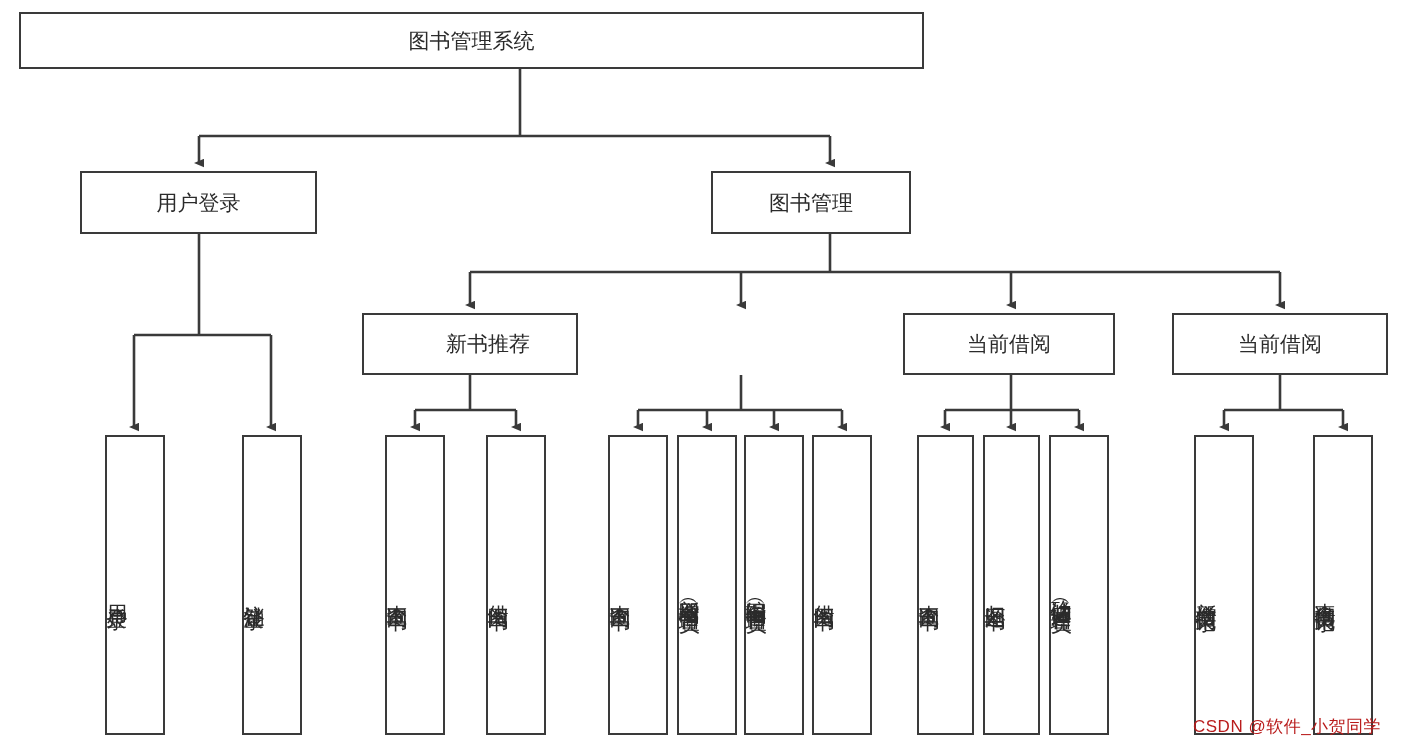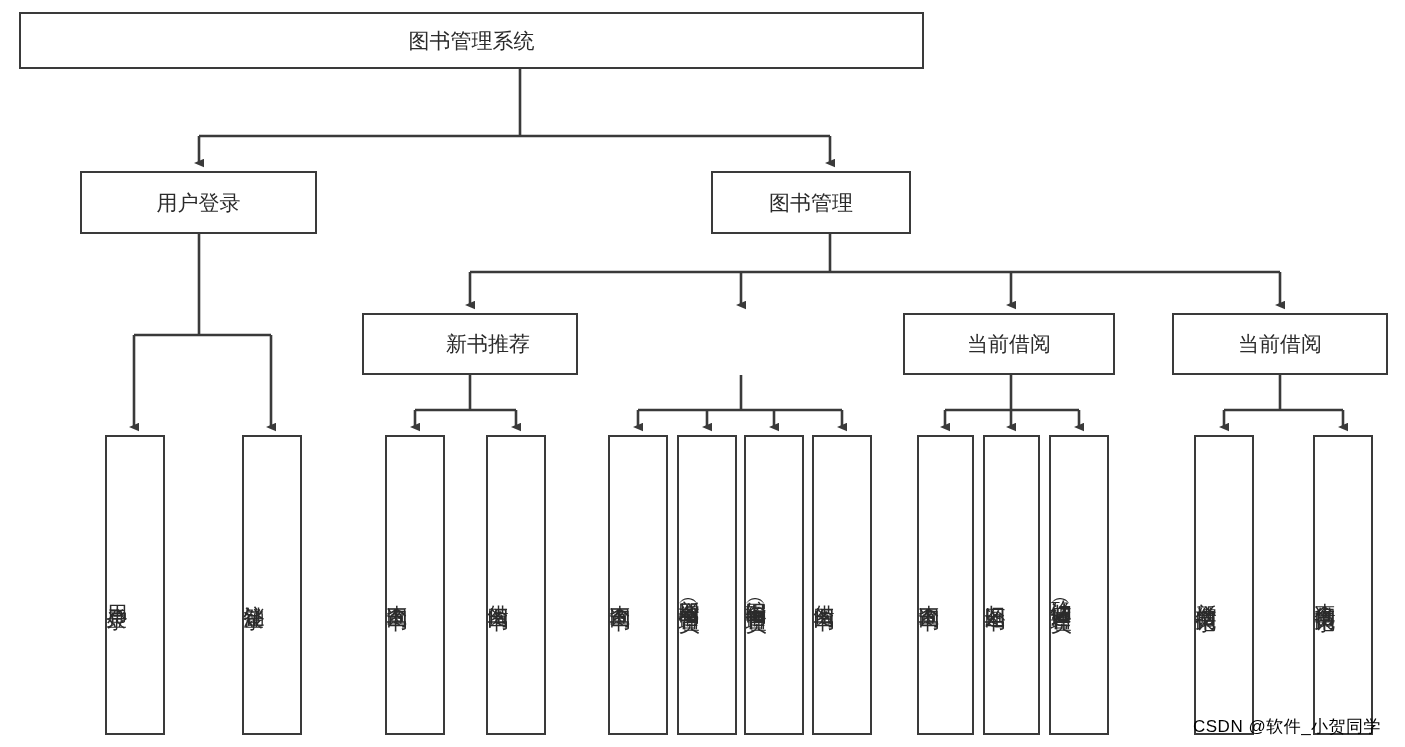--- a/index.html
+++ b/index.html
@@ -55,21 +55,21 @@
   .node.vert .lbl {
     writing-mode: vertical-rl;
     text-orientation: upright;
     font-size: 21px;
     letter-spacing: 2px;
     line-height: 1;
   }
   .watermark {
     position: absolute;
     font-size: 17px;
-    color: #000000;
+    color: #b91c1c;
     white-space: nowrap;
     letter-spacing: 0.5px;
   }
 </style>
 </head>
 <body>
 
 <div id="canvas">
 
   <svg class="edges" viewBox="0 0 1405 747">

